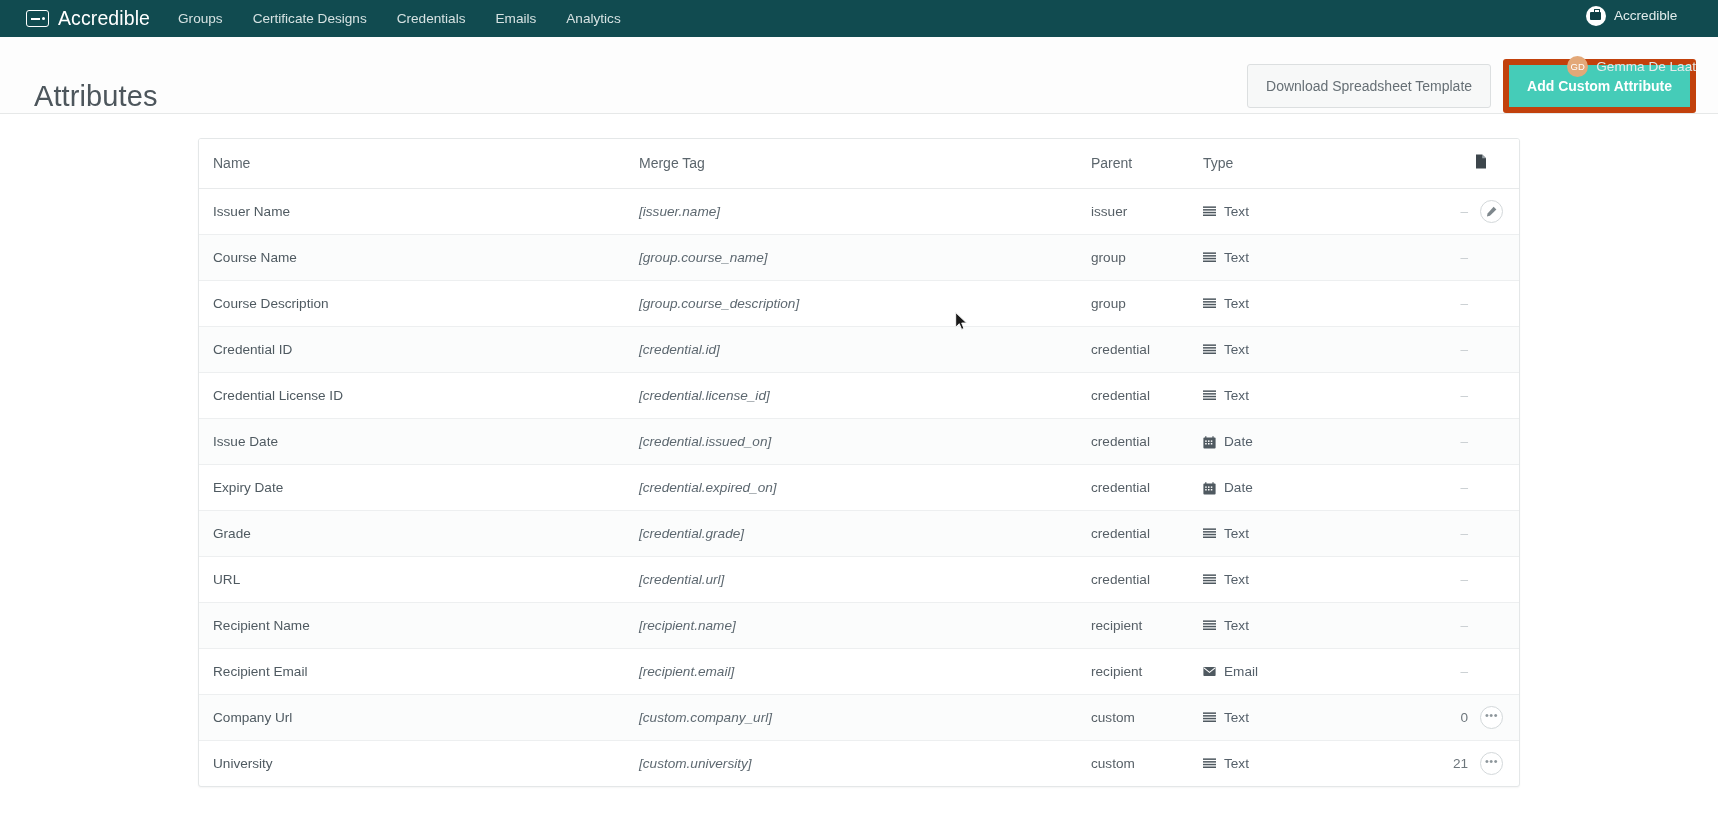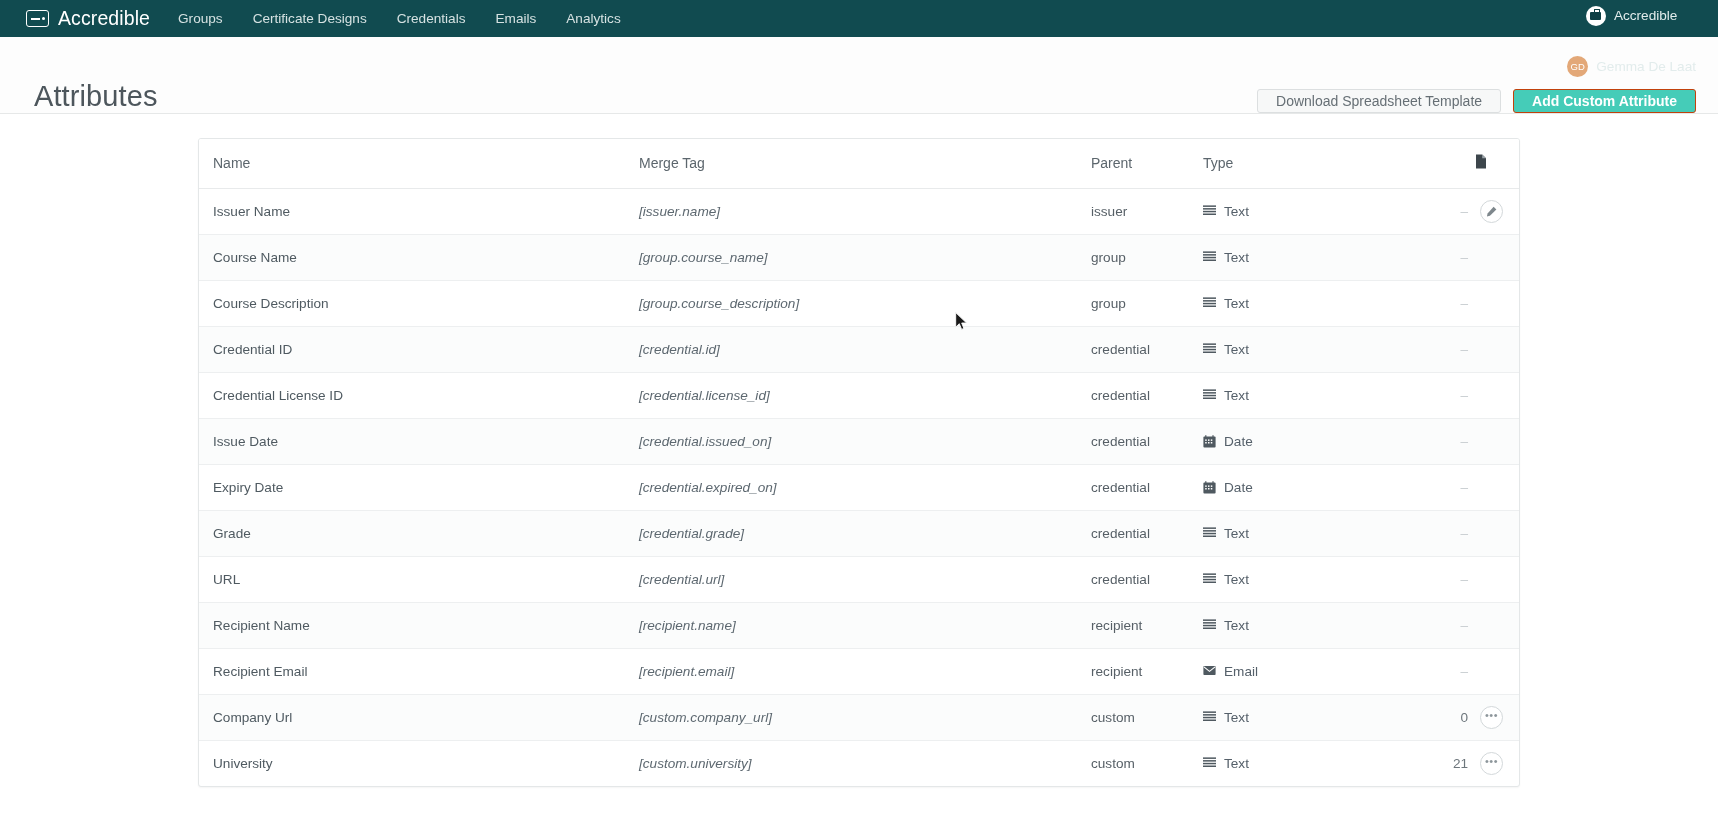--- a/index.html
+++ b/index.html
@@ -135,33 +135,33 @@
   .header-actions {
     margin-left: auto;
     display: flex;
     align-items: center;
     gap: 12px;
   }
   .btn {
     font-family: "Liberation Sans", sans-serif;
     font-size: 14px;
     border-radius: 3px;
-    padding: 4px 18px;
+    padding: 14px 18px;
     cursor: pointer;
     white-space: nowrap;
     line-height: 1;
   }
   .btn-secondary {
     background: #f7f8f8;
     border: 1px solid #dcdfe0;
     color: #666f75;
   }
   .btn-primary {
     background: #45ccb8;
-    border: 1px solid #c2410c;
+    border: 6px solid #c2410c;
     color: #ffffff;
     font-weight: 700;
   }
 
   
   .content {
     padding: 24px 0 0 0;
     background: #ffffff;
     height: calc(814px - 37px - 78px);
     overflow: hidden;
@@ -198,21 +198,21 @@
     border-bottom: 1px solid #edeff0;
     vertical-align: middle;
     height: 34px;
   }
   tbody tr:nth-child(even) { background: #fbfcfc; }
   tbody tr:last-child td { border-bottom: none; }
   td.name-cell { padding-left: 14px; color: #4f5a61; }
   td.merge-cell { font-style: italic; color: #5d6870; }
   td.parent-cell { color: #565f66; }
   td.type-cell { color: #55606a; }
-  .type-inner { display: flex; align-items: center; gap: 8px; }
+  .type-inner { display: flex; align-items: flex-end; gap: 8px; }
 
   
   .ticon { width: 13px; height: 13px; flex: 0 0 auto; position: relative; color: #4f5960; }
   .ticon svg { display: block; }
 
   td.count-cell {
     text-align: right;
     padding-right: 14px;
     color: #6d767c;
   }

